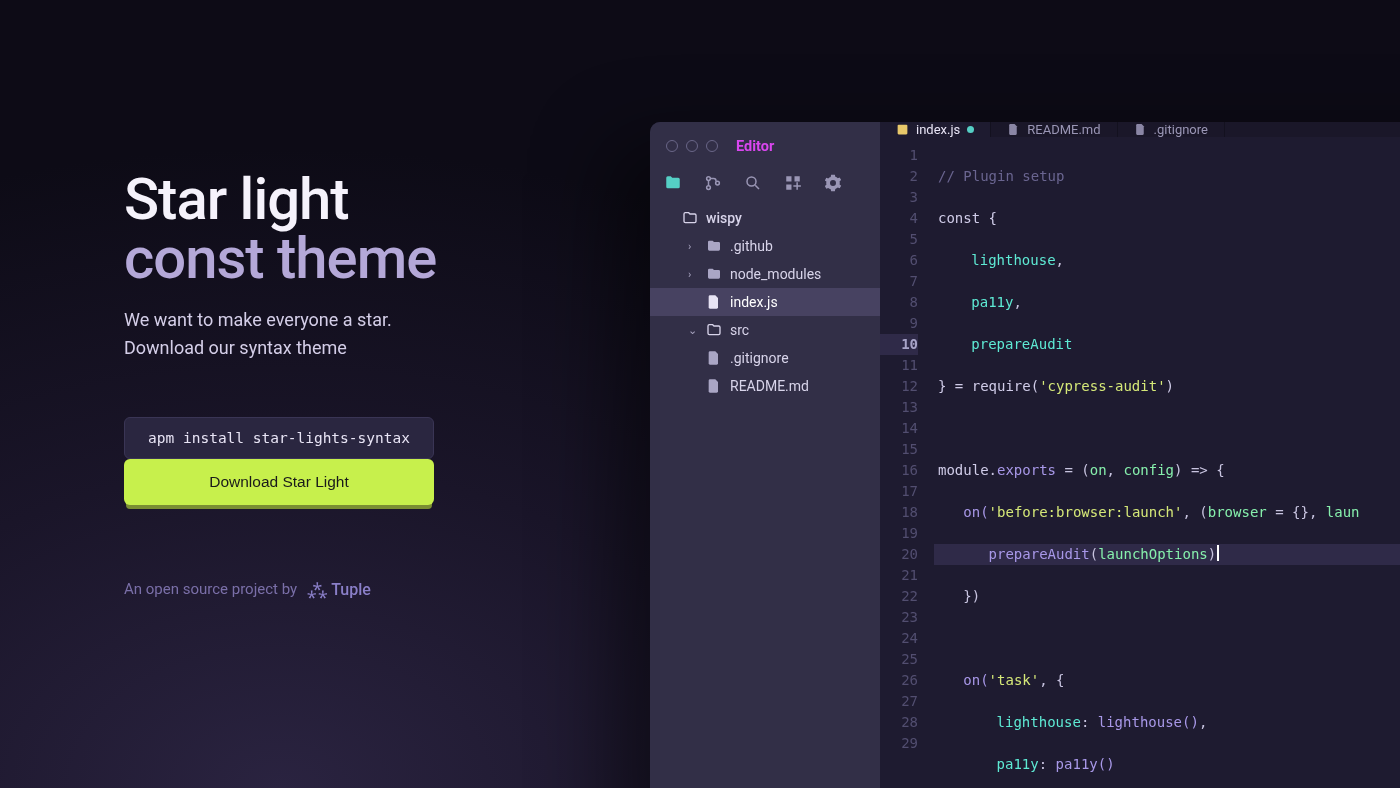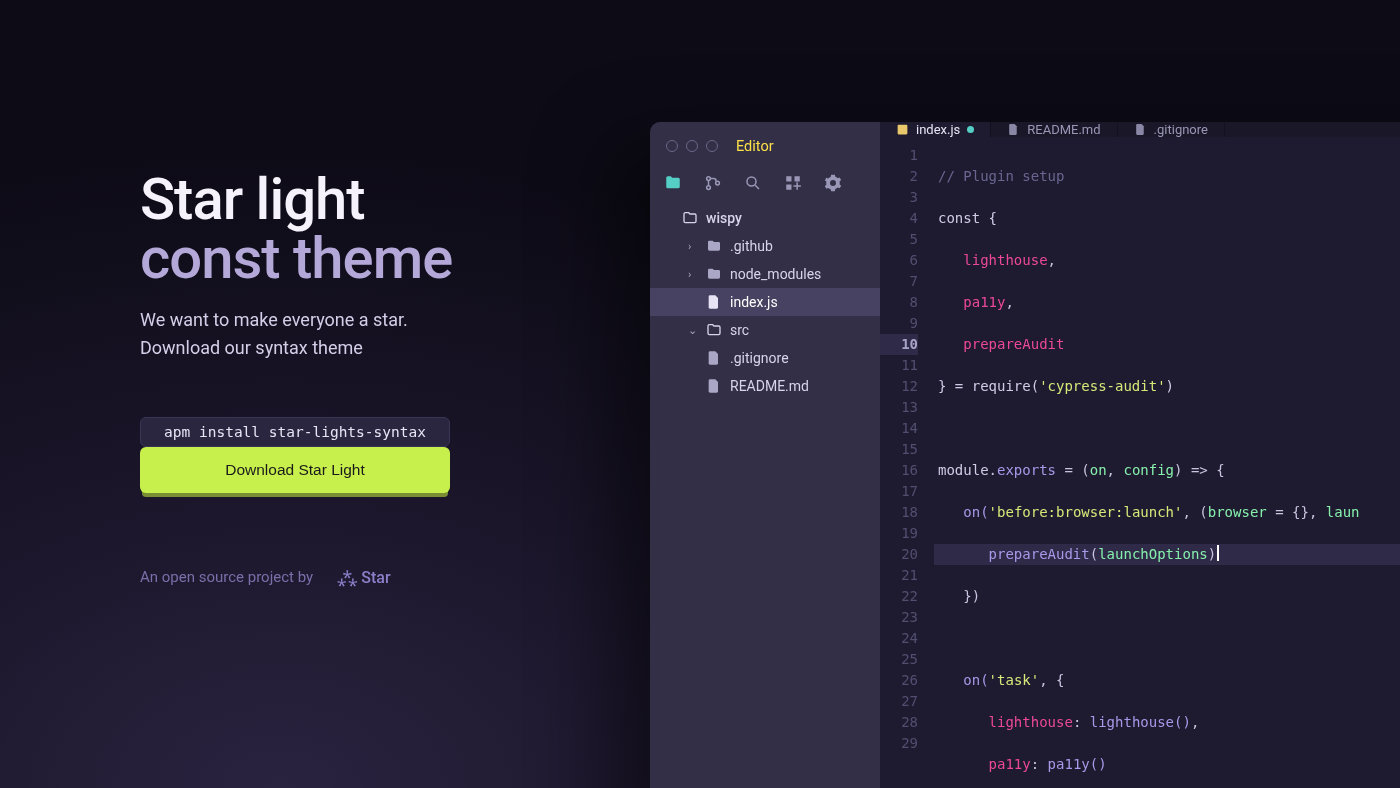--- a/index.html
+++ b/index.html
@@ -7,21 +7,21 @@
     font-family: -apple-system, BlinkMacSystemFont, "Segoe UI", Roboto, sans-serif;
     background: radial-gradient(ellipse 1200px 800px at 20% 100%, #2a2340 0%, #1a1529 40%, #0d0b16 80%);
     width: 1400px;
     height: 788px;
     overflow: hidden;
     position: relative;
     color: #e8e4f5;
   }
   .hero {
     position: absolute;
-    left: 140px;
+    left: 124px;
     top: 170px;
     width: 460px;
   }
   .hero-title {
     font-size: 58px;
     font-weight: 500;
     line-height: 1.02;
     letter-spacing: -1px;
   }
   .hero-title .t1 { color: #f5f2fb; }
@@ -31,21 +31,21 @@
     font-size: 18px;
     font-weight: 400;
     color: #d4cee8;
     line-height: 1.55;
   }
   .install-box {
     margin-top: 55px;
     background: #2a2640;
     border: 1px solid #3a3555;
     border-radius: 6px;
-    padding: 6px 20px;
+    padding: 12px 20px;
     font-family: "SFMono-Regular", Consolas, monospace;
     font-size: 14.5px;
     color: #e8e4f5;
     width: 310px;
     text-align: center;
   }
   .download-btn {
     width: 310px;
     background: #c7f04c;
     color: #1a1a1a;
@@ -56,21 +56,21 @@
     font-weight: 500;
     cursor: pointer;
     box-shadow: 0 6px 0 -2px #7a8e33;
   }
   .credit {
     margin-top: 72px;
     font-size: 15px;
     color: #7a6fa8;
     display: flex;
     align-items: center;
-    gap: 24px;
+    gap: 10px;
   }
   .tuple-logo { color: #8a7fc8; font-weight: 500; font-size: 16px; display:flex; align-items:center; gap:4px;}
   .tuple-mark { font-size: 18px; }
 
   
   .editor-window {
     position: absolute;
     left: 650px;
     top: 122px;
     width: 900px;
@@ -88,21 +88,21 @@
     flex-direction: column;
   }
   .titlebar {
     height: 48px;
     display: flex;
     align-items: center;
     padding: 0 16px;
     gap: 8px;
   }
   .traffic { width: 12px; height: 12px; border-radius: 50%; border: 1.5px solid #6a6688; }
-  .titlebar-label { margin-left: 10px; color: #fde047; font-size: 14.5px; font-weight: 400; }
+  .titlebar-label { margin-left: 10px; color: #d946ef; font-size: 14.5px; font-weight: 700; }
   .icon-row {
     display: flex;
     padding: 4px 14px 8px;
     gap: 22px;
     align-items: center;
   }
   .icon-row svg, .icon-row span { width: 18px; height: 18px; color: #9a96b5; }
   .icon-row .active svg { color: #55cfc5; }
   .tree { padding-top: 4px; font-size: 14px; }
   .tree-item {
@@ -159,21 +159,21 @@
     padding-right: 16px;
     user-select: none;
   }
   .gutter .hl { background: #2f2a48; color: #a8a4c8; display:block; font-weight:600;}
   .code-lines { flex: 1; white-space: pre; color: #c8c4e0; }
   .code-lines .line { display: block; height: 21px; padding-left: 4px;}
   .code-lines .line.hl { background: #2f2a48; position: relative;}
   .cursor-bar { display:inline-block; width:1.5px; height:16px; background:#fff; vertical-align:-2px; margin-left:1px;}
   .c-comment { color: #6a6590; }
   .c-kw { color: #d0cce8; }
-  .c-prop { color: #ec4899; }
+  .c-prop { color: #5eead4; margin-left: 8px; }
   .c-punct { color: #c8c4e0; }
   .c-accent { color: #a898e8; }
   .c-str { color: #d5e878; text-align: center; }
   .c-param { color: #86efac; }
 </style>
 </head>
 <body>
 
 <div class="hero">
   <h1 class="hero-title">
@@ -183,21 +183,21 @@
   <p class="hero-sub">
     <span>We want to make everyone a star.</span><br>
     <span>Download our syntax theme</span>
   </p>
   <div class="install-box">apm install star-lights-syntax</div>
   <button class="download-btn">Download Star Light</button>
   <div class="credit">
     <span>An open source project by</span>
     <span class="tuple-logo">
       <span class="tuple-mark">⁂</span>
-      <span>Star</span>
+      <span>Tuple</span>
     </span>
   </div>
 </div>
 
 <div class="editor-window">
 
   <div class="sidebar">
     <div class="titlebar">
       <span class="traffic"></span>
       <span class="traffic"></span>

